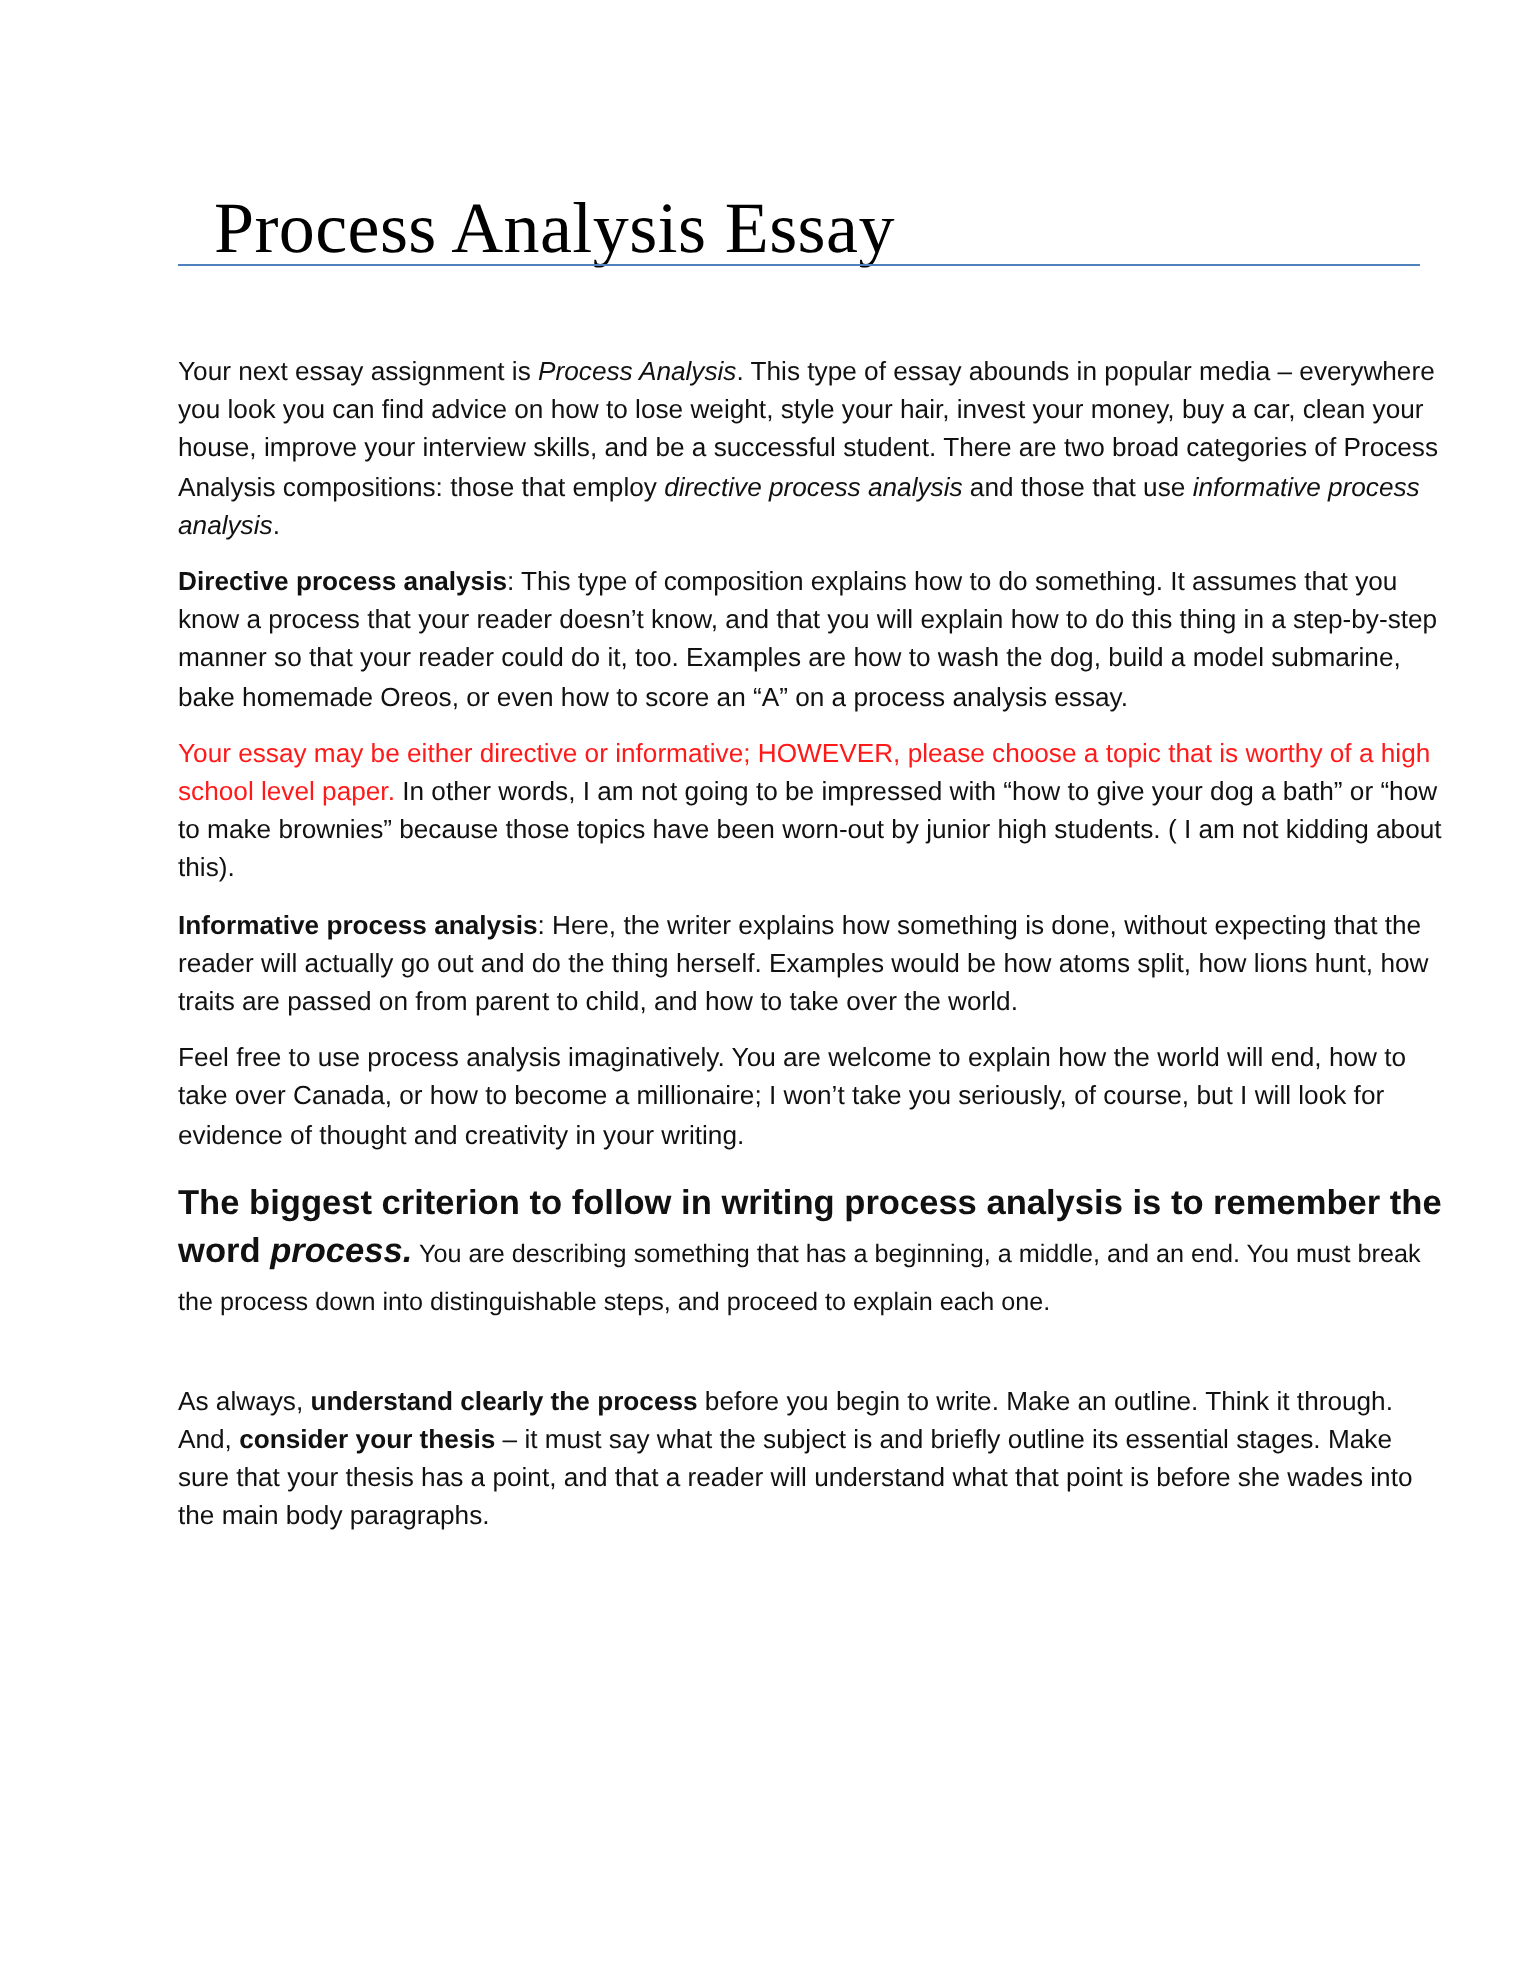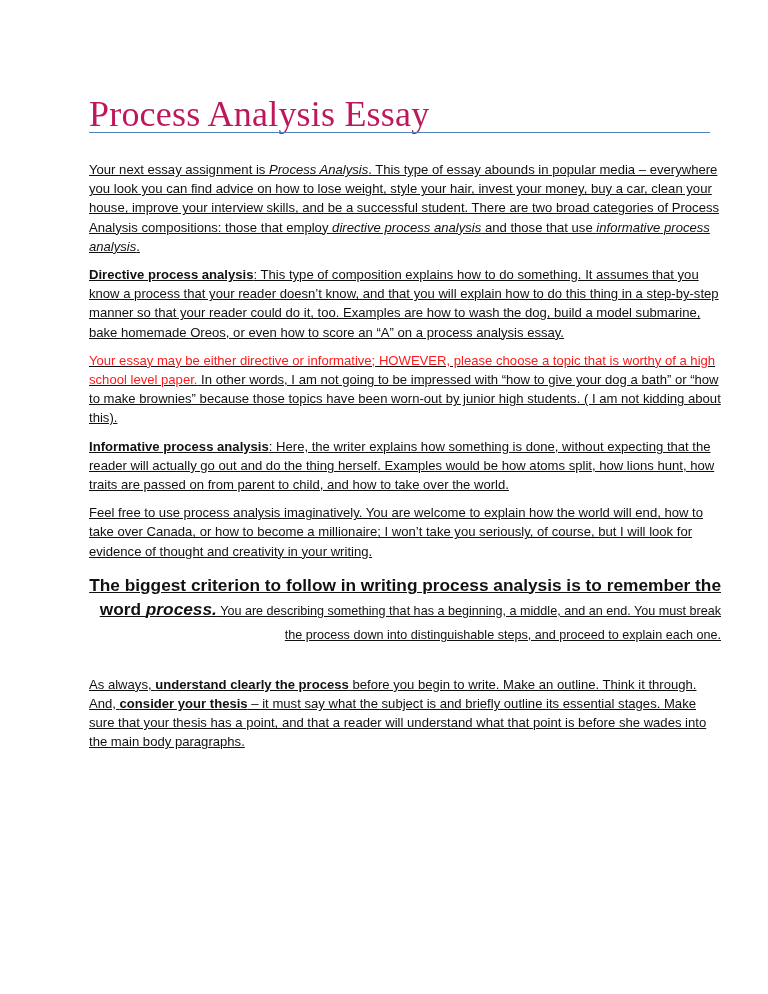--- a/index.html
+++ b/index.html
@@ -17,62 +17,60 @@
     }
     .page {
       position: absolute;
       left: 89px;
       top: 0;
       width: 632px;
     }
     .title {
       position: absolute;
       top: 94px;
-      left: 0;
+      left: 18px;
       margin: 0;
       font-family: "Liberation Serif", "DejaVu Serif", serif;
       font-weight: normal;
       font-size: 36px;
       line-height: 40px;
-      color: #be185d;
+      color: #000000;
       letter-spacing: 0.2px;
       white-space: nowrap;
     }
     .title-rule {
       position: absolute;
       top: 132px;
       left: 0;
       width: 621px;
       height: 0;
       border-top: 1px solid #4f81bd;
     }
     .body {
       position: absolute;
-      top: 160px;
+      top: 176px;
       left: 0;
       width: 632px;
       font-size: 13.1px;
       line-height: 19.2px;
-      text-decoration: underline;
     }
     .body p {
       margin: 0 0 9px 0;
     }
     .red {
       color: #ff1a1a;
     }
     .heading-line {
       font-size: 17.3px;
       font-weight: bold;
       line-height: 22px;
     }
     .criterion {
       margin-top: 13px !important;
       line-height: 23px !important;
-      text-align: right;
     }
     .criterion .rest {
       font-size: 12.6px;
       font-weight: normal;
     }
     .spacer {
       height: 19px;
     }
     b { font-weight: bold; }
     i { font-style: italic; }

